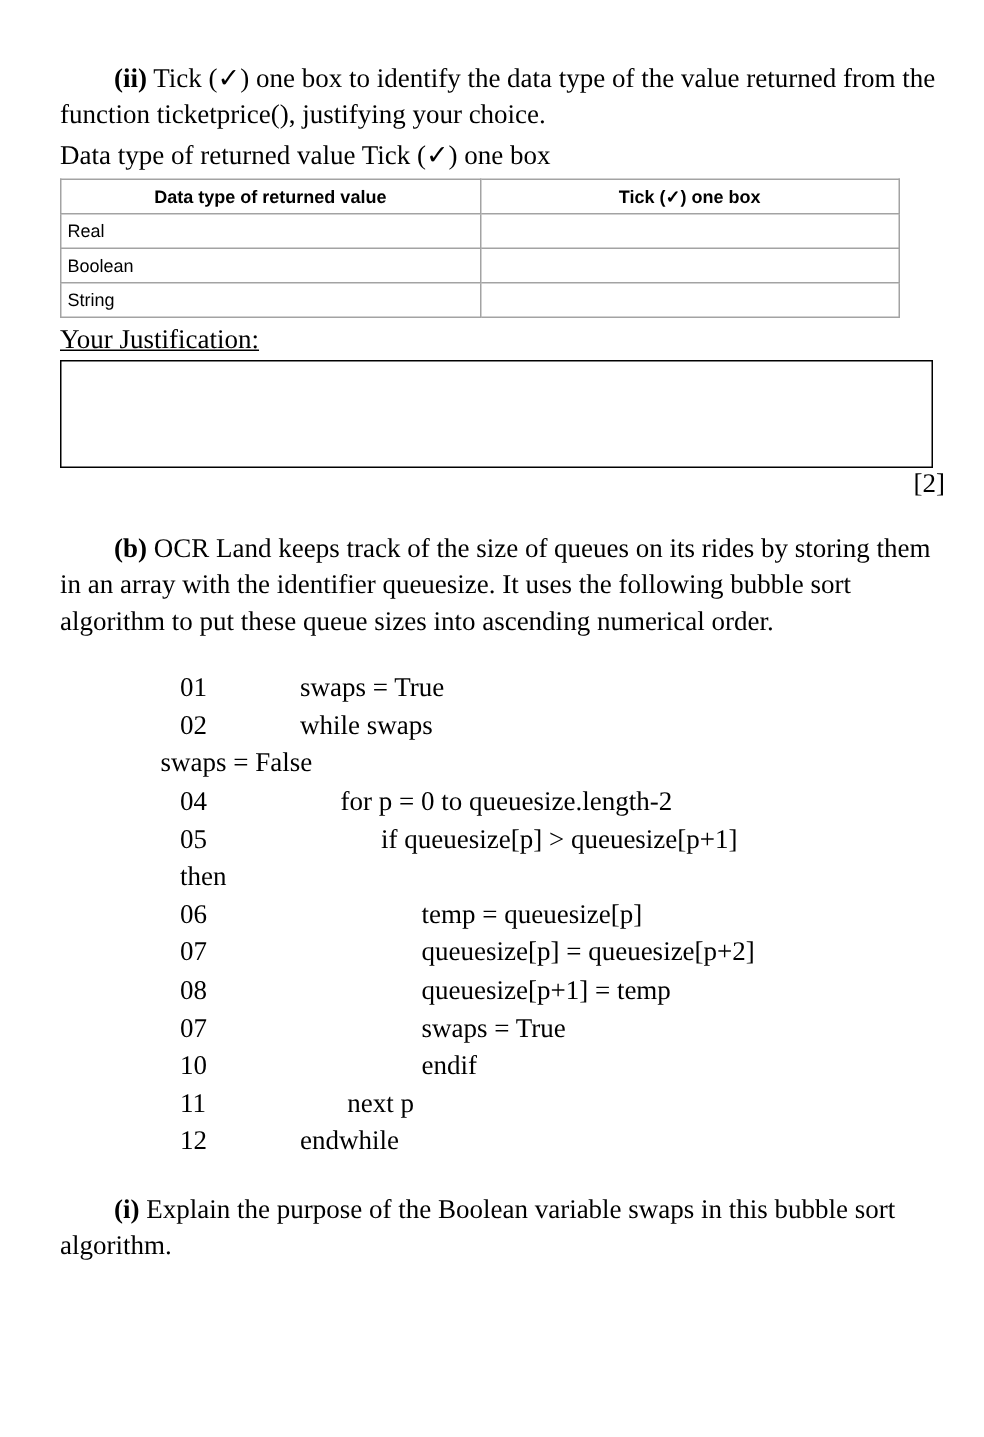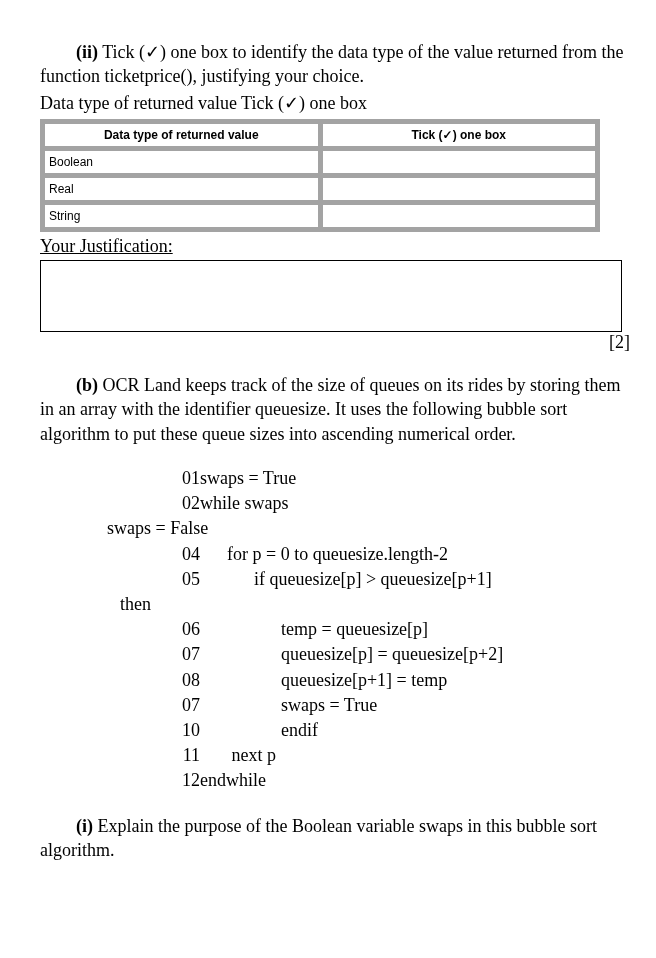--- a/index.html
+++ b/index.html
@@ -16,21 +16,21 @@
     line-height: 1.35;
   }
   .bold { font-weight: bold; margin-left: 36px; }
   table.datatype {
     border-collapse: collapse;
     width: 560px;
     margin-top: 4px;
     margin-bottom: 2px;
   }
   table.datatype th, table.datatype td {
-    border: 5px solid #a3a3a3;
+    border: 1px solid #a3a3a3;
     font-family: Arial, Helvetica, sans-serif;
     font-size: 12px;
     padding: 2px 4px;
     height: 18px;
     vertical-align: middle;
   }
   table.datatype th {
     font-weight: bold;
     text-align: center;
   }
@@ -53,21 +53,21 @@
   }
   .codeblock {
     margin: 20px 0 20px 40px;
     font-family: "Times New Roman", Times, serif;
     font-size: 18px;
     line-height: 1.4;
   }
   .codeblock .row { display: flex; }
   .codeblock .ln {
     width: 80px;
-    text-align: right;
+    text-align: left;
     padding-left: 40px;
   }
   .codeblock .code { white-space: pre; }
   .then-row { padding-left: 40px; }
 </style>
 </head>
 <body>
 
 <p class="para">
   <span class="bold">(ii)</span>
@@ -75,25 +75,25 @@
 </p>
 <p class="para">Data type of returned value Tick (✓) one box</p>
 
 <table class="datatype">
   <tbody>
       <tr>
     <th>Data type of returned value</th>
     <th>Tick (✓) one box</th>
   </tr>
   <tr>
-    <td>Boolean</td>
+    <td>Real</td>
     <td></td>
   </tr>
   <tr>
-    <td>Real</td>
+    <td>Boolean</td>
     <td></td>
   </tr>
   <tr>
     <td>String</td>
     <td></td>
   </tr>
 </tbody>
   </table>
 
 <p class="para" style="text-decoration: underline; margin-top:2px;">Your Justification:</p>

